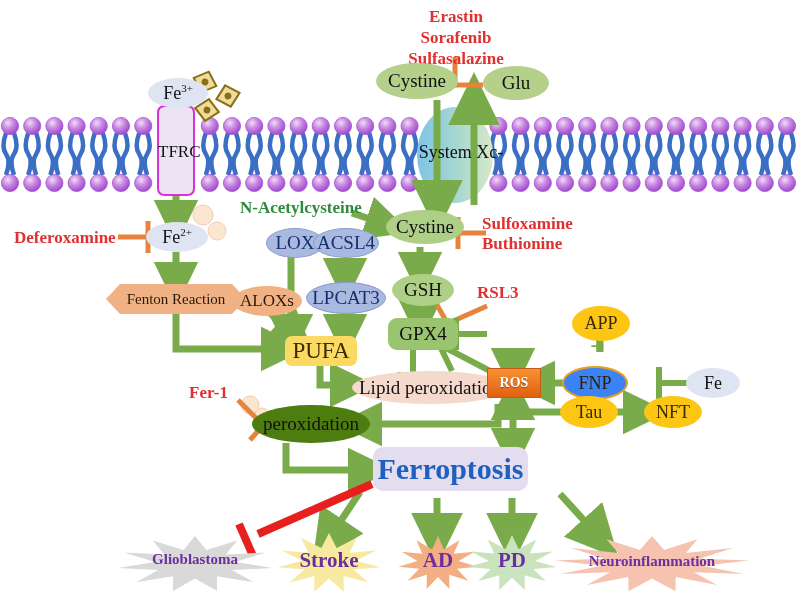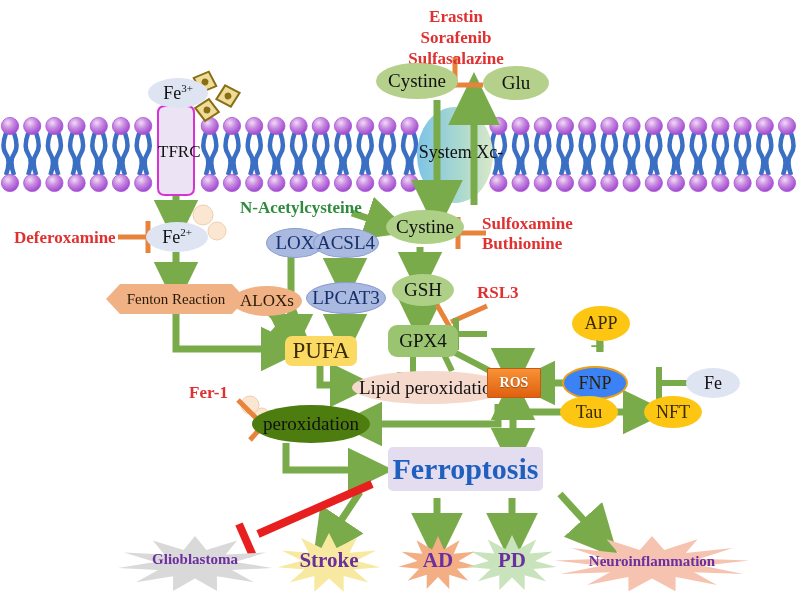--- a/index.html
+++ b/index.html
@@ -5,32 +5,32 @@
   html,body{margin:0;padding:0;background:#ffffff;}
   body{width:806px;height:602px;overflow:hidden;font-family:"Liberation Serif",serif;}
   #stage{position:relative;width:806px;height:602px;background:#fff;}
   svg#diagram{position:absolute;left:0;top:0;width:806px;height:602px;}
   .nd{position:absolute;display:flex;align-items:center;justify-content:center;text-align:center;box-sizing:border-box;}
   .lbl{position:absolute;}
 
   
   .oval-green{background:#b5d08a;border-radius:50%;color:#111;font-size:19px;}
   .oval-greenlt{background:#aecf86;border-radius:50%;color:#111;font-size:19px;}
-  .rect-green{background:#9bc471;border-radius:9px;color:#111;font-size:19px;margin-top:7px;}
+  .rect-green{background:#9bc471;border-radius:9px;color:#111;font-size:19px;}
   .oval-blue{background:#a9b9e0;border:1px solid #8b9ccf;border-radius:50%;color:#17306b;font-size:19px;}
   .oval-febg{background:#dfe4f2;border-radius:50%;color:#111;font-size:18px;}
   .oval-orange{background:#f0b184;border-radius:50%;color:#2a1a06;font-size:17px;}
   .rect-yellow{background:#fada63;border-radius:7px;color:#3a2a00;font-size:23px;}
   .oval-gold{background:#fcc613;border-radius:50%;color:#3a2a00;font-size:18px;}
   .oval-goldlt{background:#3b82f6;border:2px solid #e8a01c;border-radius:50%;color:#2b2100;font-size:18px;}
   .oval-pink{background:#f5d9cc;border-radius:50%;color:#111;font-size:19px;}
   .oval-gray{background:#4d7c0f;border-radius:50%;color:#111;font-size:19px;}
   .rect-ros{background:linear-gradient(#f79236,#e0600f);border-radius:1px;color:#fff;font-weight:bold;font-size:14px;
             text-shadow:0 1px 1px rgba(0,0,0,.35);border:1px solid #c75a11;}
-  .rect-ferro{background:#e4ddf0;border-radius:5px;color:#1f5fbf;font-weight:bold;font-size:30px;margin-left:15px;}
+  .rect-ferro{background:#e4ddf0;border-radius:10px;color:#1f5fbf;font-weight:bold;font-size:30px;}
   .txt-red{color:#e03030;font-weight:bold;font-size:17px;line-height:21px;}
   .txt-green{color:#2e8b3d;font-weight:bold;font-size:17px;}
   .sysxc{color:#111;font-size:18px;}
   .star-lbl{color:#6b2fa0;font-weight:bold;}
 </style>
 </head>
 <body>
 
 <div id="stage">
 

